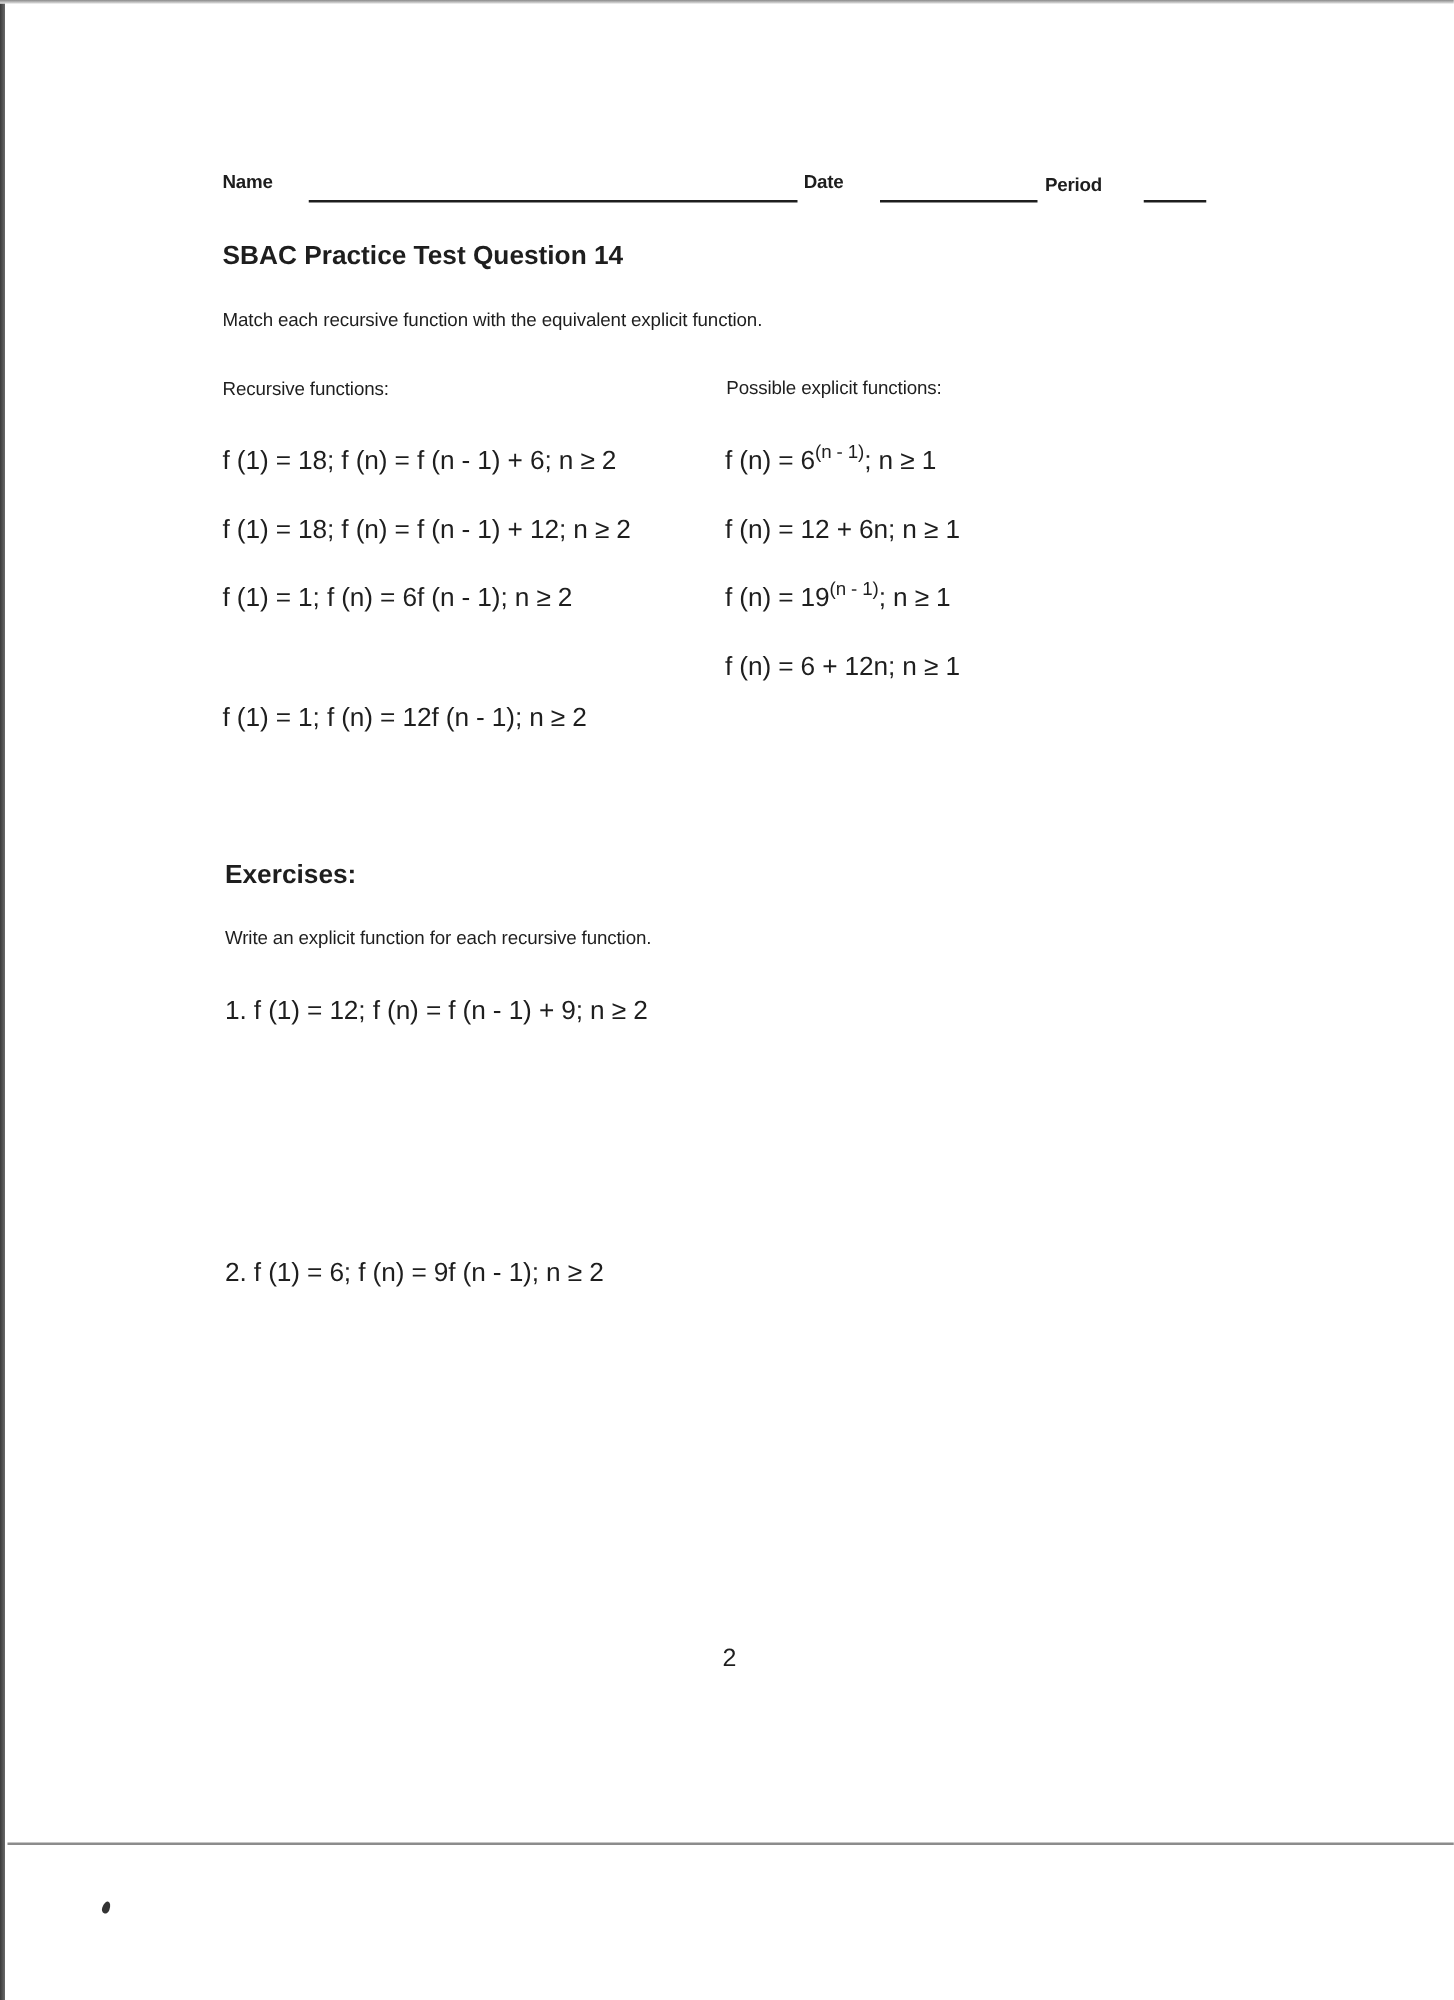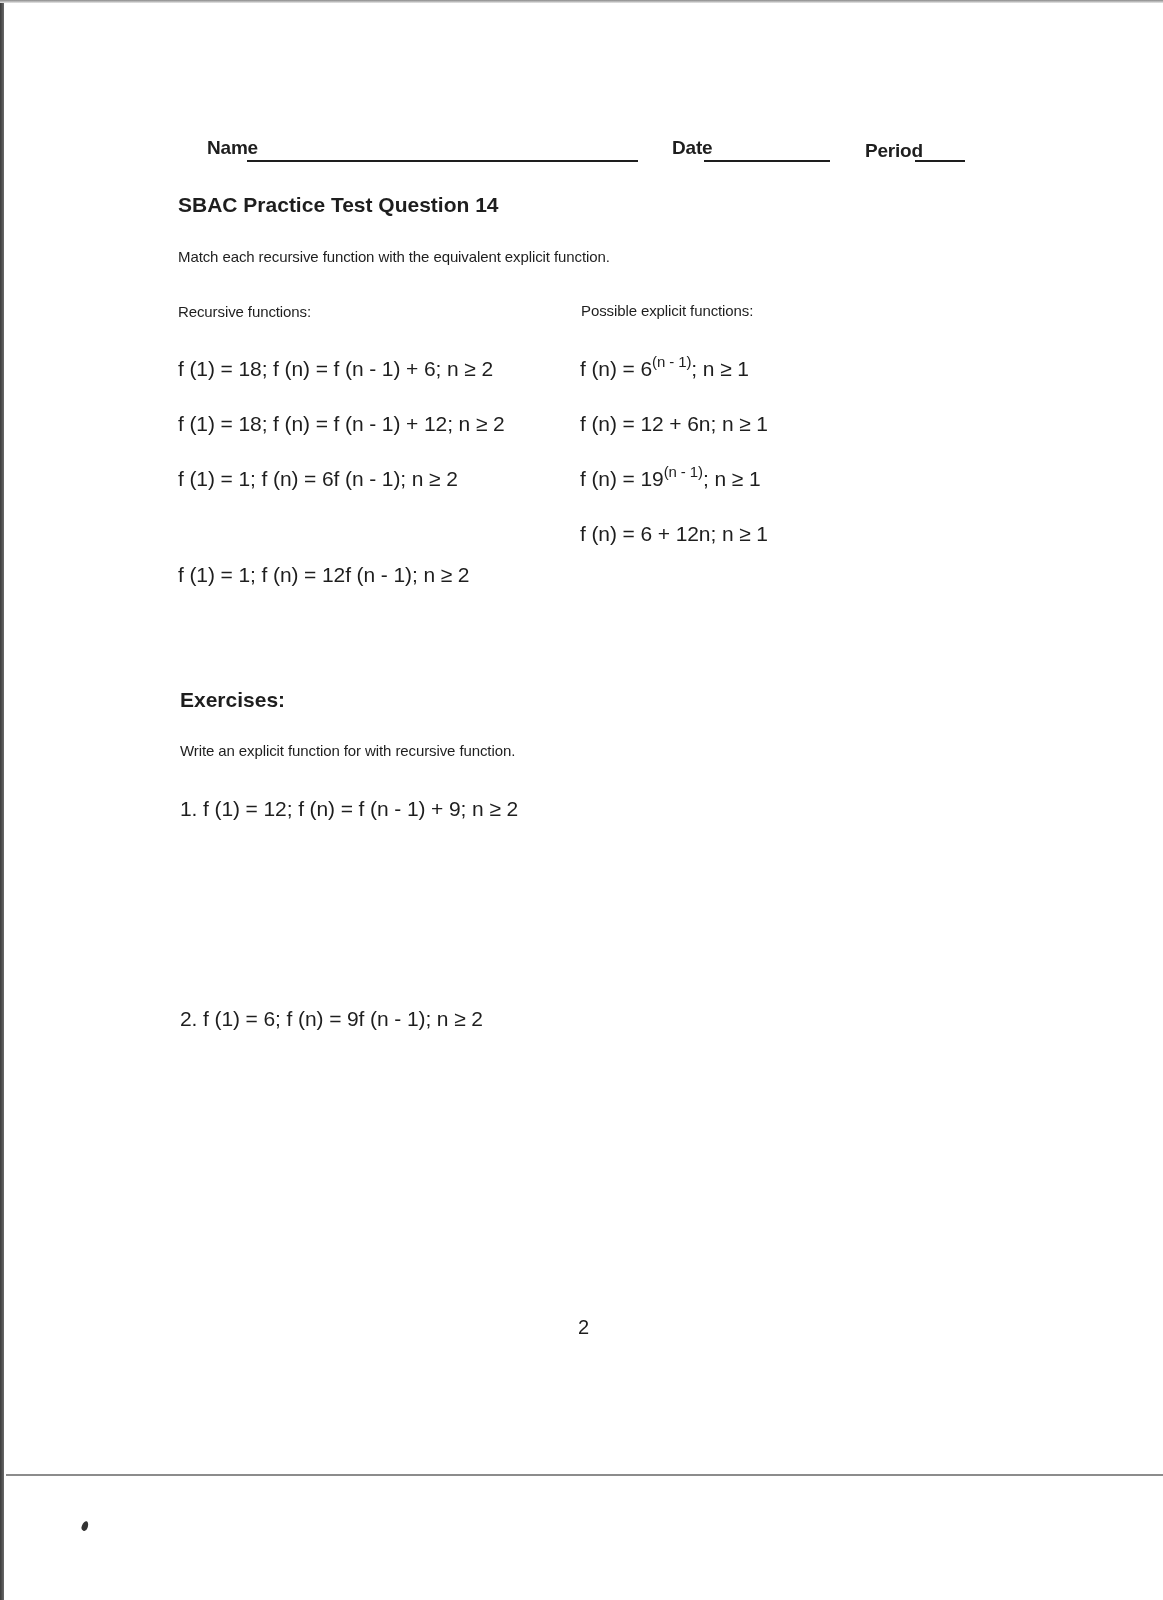--- a/index.html
+++ b/index.html
@@ -37,23 +37,22 @@
       position: absolute;
       background: #333;
       border-radius: 50% 50% 50% 50% / 60% 60% 40% 40%;
     }
     .abs {
       position: absolute;
       white-space: nowrap;
     }
     .header-label {
       font-weight: bold;
-      font-size: 19px;
+      font-size: 15px;
       letter-spacing: -0.2px;
-      margin-left: 29px;
     }
     .blank-line {
       position: absolute;
       height: 2px;
       background: #1e1e1e;
     }
     .title {
       font-weight: bold;
       font-size: 21px;
     }
@@ -110,17 +109,17 @@
   <span>f (n) = 12 + 6n; n ≥ 1</span>
 </div>
 <div class="abs math" style="left:580px; top:467px;">
   <span>f (n) = 19</span><sup>(n - 1)</sup><span>; n ≥ 1</span>
 </div>
 <div class="abs math" style="left:580px; top:522px;">
   <span>f (n) = 6 + 12n; n ≥ 1</span>
 </div>
 
 <div class="abs title" style="left:180px; top:688px;">Exercises:</div>
-<div class="abs body-text" style="left:180px; top:742px;">Write an explicit function for with recursive function.</div>
+<div class="abs body-text" style="left:180px; top:742px;">Write an explicit function for each recursive function.</div>
 <div class="abs math" style="left:180px; top:797px;">1. f (1) = 12; f (n) = f (n - 1) + 9; n ≥ 2</div>
 <div class="abs math" style="left:180px; top:962px;margin-top:45px;">2. f (1) = 6; f (n) = 9f (n - 1); n ≥ 2</div>
 
 <div class="abs page-number" style="left:578px; top:1316px;">2</div>
 
 </body></html>

